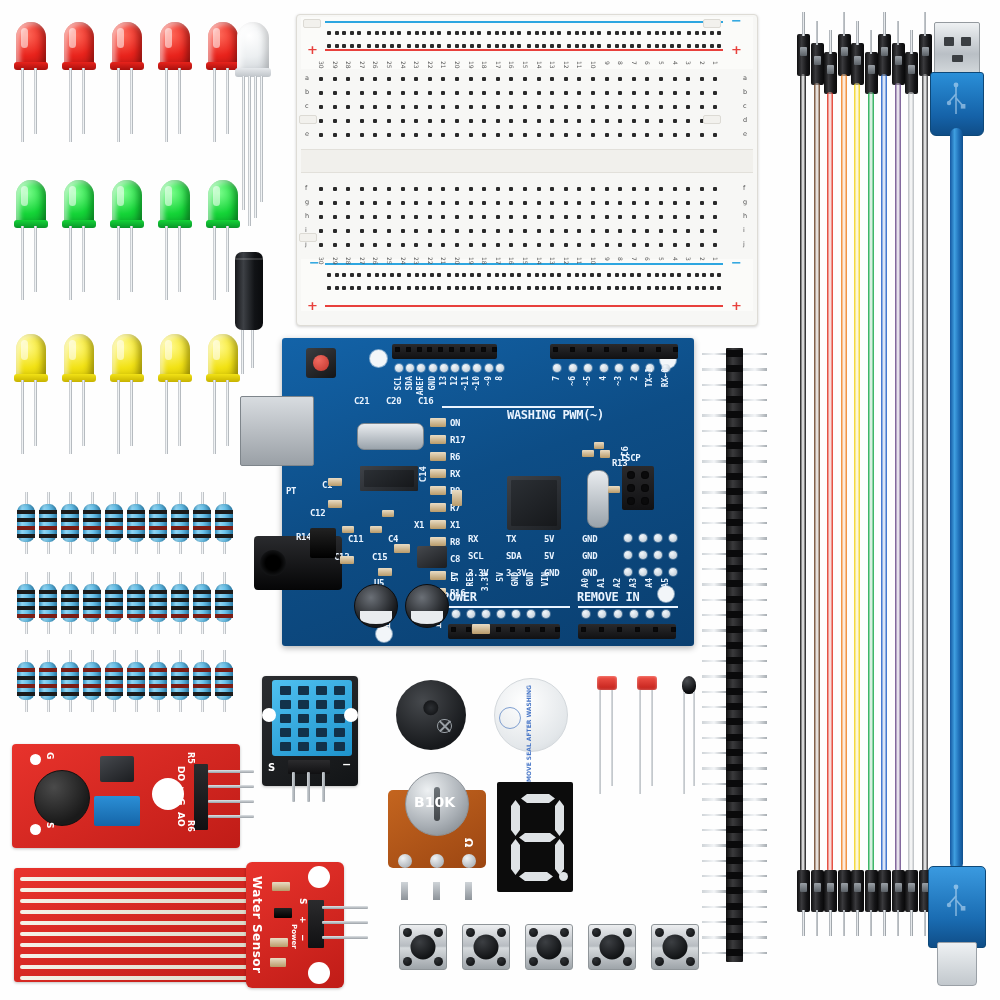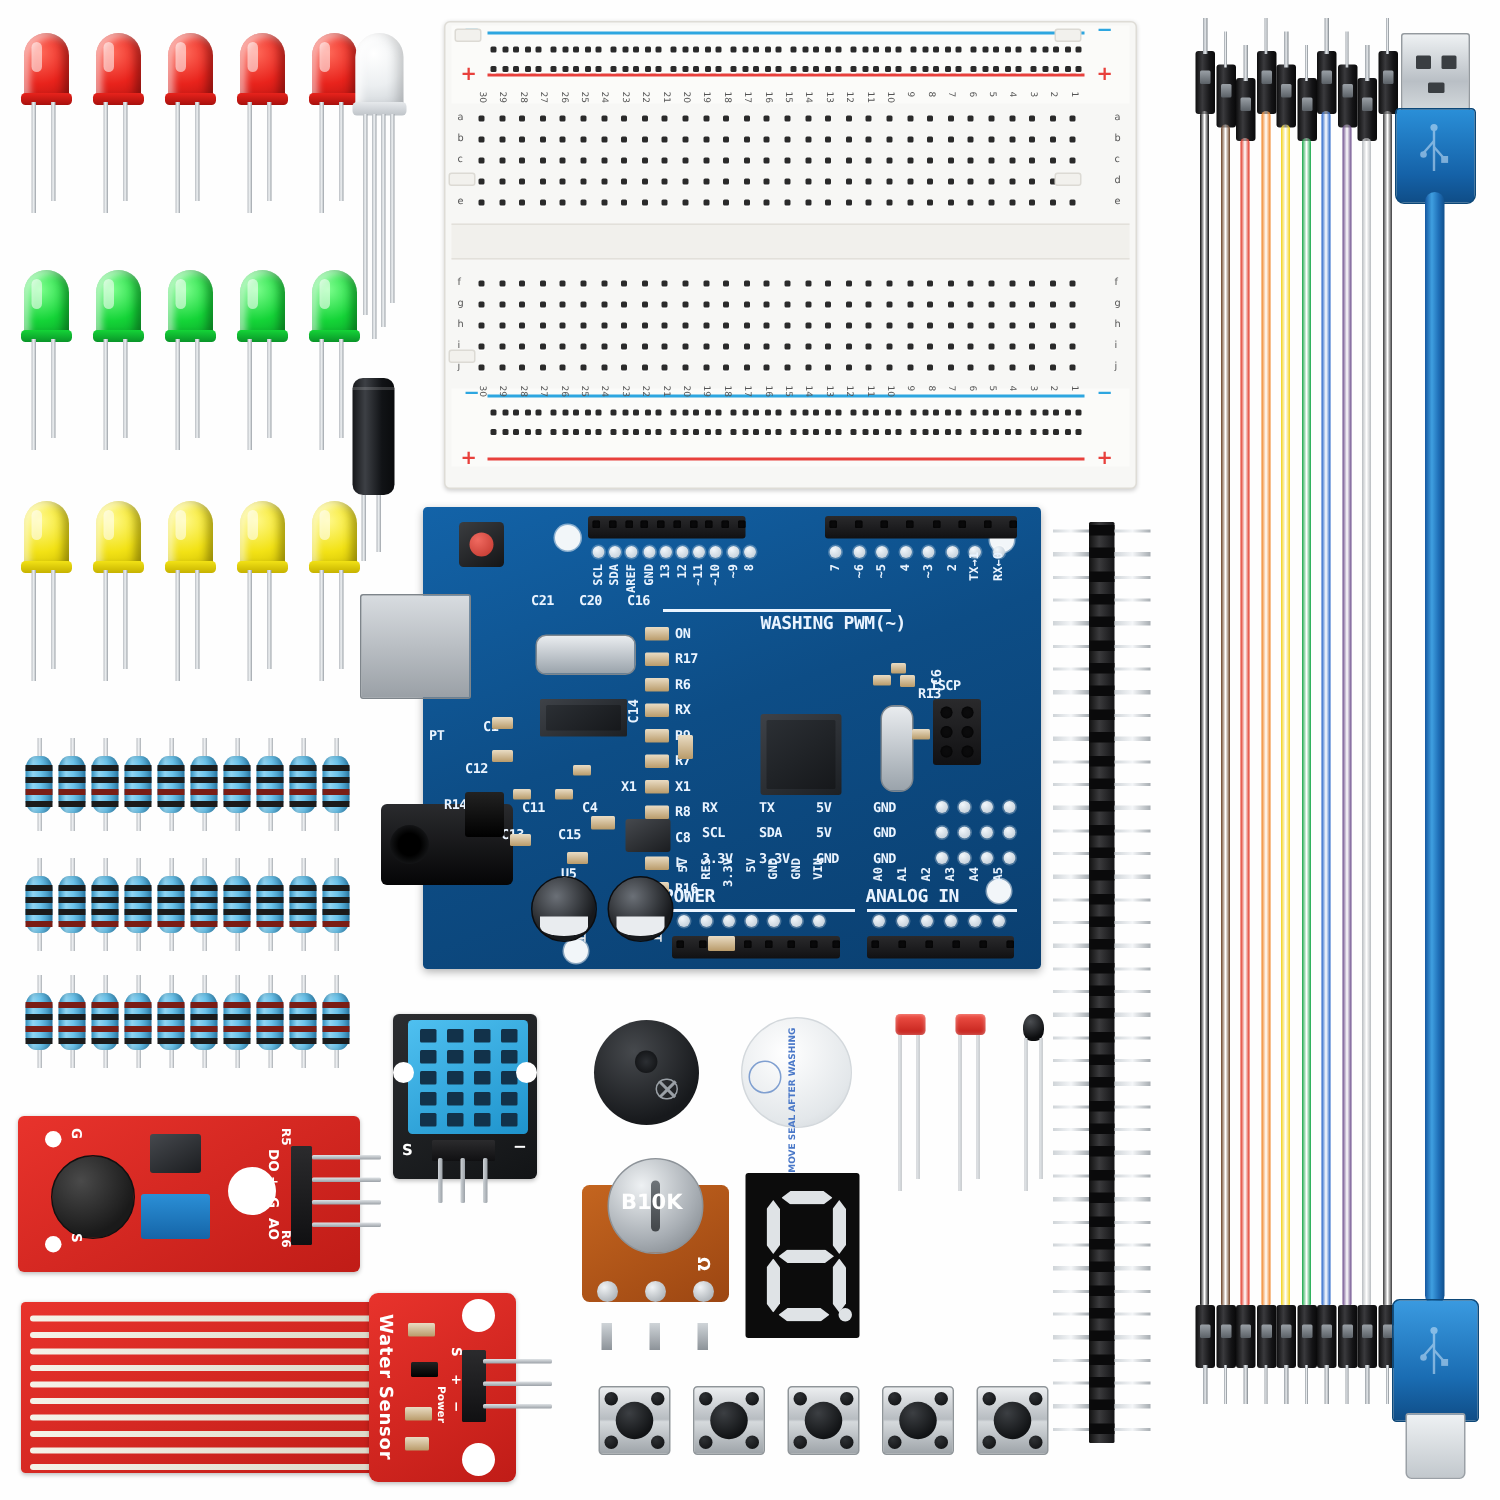--- a/index.html
+++ b/index.html
@@ -1320,21 +1320,21 @@
         <div class="silkv" style="left:244px;top:234px;font-size:8px;">GND</div>
         <div class="silkv" style="left:259px;top:234px;font-size:8px;">VIN</div>
         <div class="silkv" style="left:299px;top:240px;font-size:8px;">A0</div>
         <div class="silkv" style="left:315px;top:240px;font-size:8px;">A1</div>
         <div class="silkv" style="left:331px;top:240px;font-size:8px;">A2</div>
         <div class="silkv" style="left:347px;top:240px;font-size:8px;">A3</div>
         <div class="silkv" style="left:363px;top:240px;font-size:8px;">A4</div>
         <div class="silkv" style="left:379px;top:240px;font-size:8px;">A5</div>
         <div class="silk" style="left:225px;top:70px;font-size:12px;">WASHING PWM(~)</div>
         <div class="silk" style="left:160px;top:252px;font-size:12px;">POWER</div>
-        <div class="silk" style="left:295px;top:252px;font-size:12px;">ANALOG IN</div>
+        <div class="silk" style="left:295px;top:252px;font-size:12px;">REMOVE IN</div>
         <div class="silk" style="left:338px;top:115px;font-size:9px;">ISCP</div>
         <div style="position:absolute;left:160px;top:68px;width:152px;height:2px;background:#eaf4ff;"></div>
         <div style="position:absolute;left:162px;top:268px;width:126px;height:2px;background:#eaf4ff;"></div>
         <div style="position:absolute;left:296px;top:268px;width:100px;height:2px;background:#eaf4ff;"></div>
         <div class="silk" style="left:72px;top:58px;font-size:9px;">C21</div>
         <div class="silk" style="left:104px;top:58px;font-size:9px;">C20</div>
         <div class="silk" style="left:136px;top:58px;font-size:9px;">C16</div>
         <div class="silk" style="left:168px;top:80px;font-size:9px;">ON</div>
         <div class="smd" style="left:148px;top:80px;width:16px;height:9px;"></div>
         <div class="silk" style="left:168px;top:97px;font-size:9px;">R17</div>

